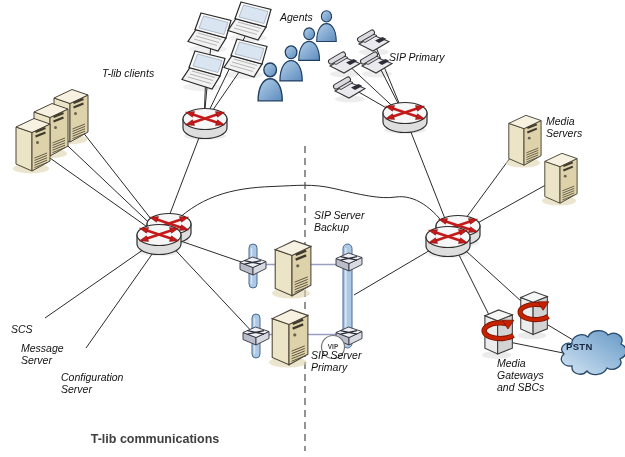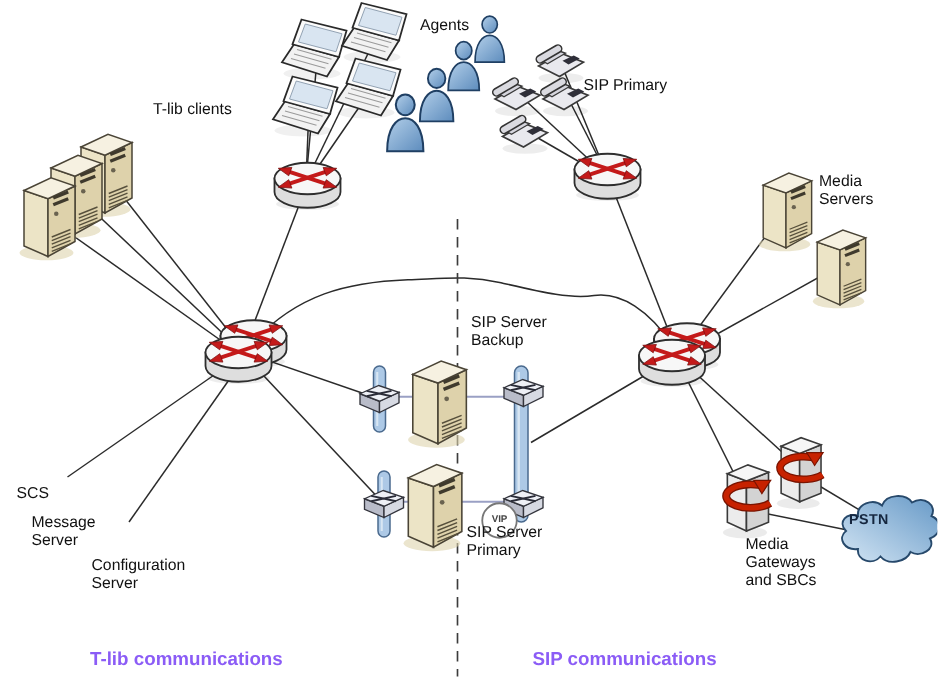--- a/index.html
+++ b/index.html
@@ -1,23 +1,23 @@
 <!DOCTYPE html>
 <html style="--server-top: #f6f1e1; --server-side: #ded2ab; --accent-red: #c41a1a; --bar-blue: #adc9e6; --person-blue: #7fa9d6; --cloud-blue: #6f9ec9; --line-color: #2b2b2b; --connector-color: #9aa0c4;"><head>
 <meta charset="utf-8">
 <style>
   html,body{margin:0;padding:0;background:#fff;}
   .stage{position:relative;width:625px;height:457px;background:#ffffff;
          font-family:"Liberation Sans",sans-serif;overflow:hidden;}
   .stage svg{position:absolute;left:0;top:0;}
   .lbl{position:absolute;font-size:10.5px;line-height:1.16;color:#111;
-       white-space:pre-line;}
+       white-space:pre-line;font-style:italic;}
   .lbl.center{text-align:left;}
-  .title{position:absolute;font-weight:bold;font-size:12.5px;color:#8b5cf6;
-         white-space:nowrap;}
+  .title{position:absolute;font-weight:bold;font-size:12.5px;color:#404040;
+         text-align:center;white-space:nowrap;}
   .pstn-lbl{position:absolute;font-weight:bold;font-size:9.5px;color:#15263e;
             text-align:left;letter-spacing:.3px;}
   .vip-lbl{position:absolute;font-weight:bold;font-size:6.5px;color:#444;
            text-align:center;}
   
   .ln{stroke:var(--line-color,#2b2b2b);stroke-width:1;fill:none;}
   .conn{stroke:var(--connector-color,#9aa0c4);stroke-width:1.4;fill:none;}
   .dash{stroke:#3c3c3c;stroke-width:1.1;stroke-dasharray:7 5;fill:none;}
   .olk{stroke:#4a4436;stroke-width:1;}
   .sv-top{fill:var(--server-top,#f6f1e1);}
@@ -224,15 +224,14 @@
 <div class="lbl" style="left:21px;top:342px">Message
 Server</div>
 <div class="lbl" style="left:61px;top:371px">Configuration
 Server</div>
 <div class="lbl center" style="left:497px;top:357px;width:62px">Media
 Gateways
 and SBCs</div>
 <div class="pstn-lbl" style="left:566px;top:341px;width:50px">PSTN</div>
 <div class="vip-lbl" style="left:322px;top:343px;width:22px">VIP</div>
 <div class="title" style="left:60px;top:432px;width:190px">T-lib communications</div>
-<div class="title" style="left:355px;top:432px;width:190px">SIP communications</div>
 
 </div>
 
 </body></html>

